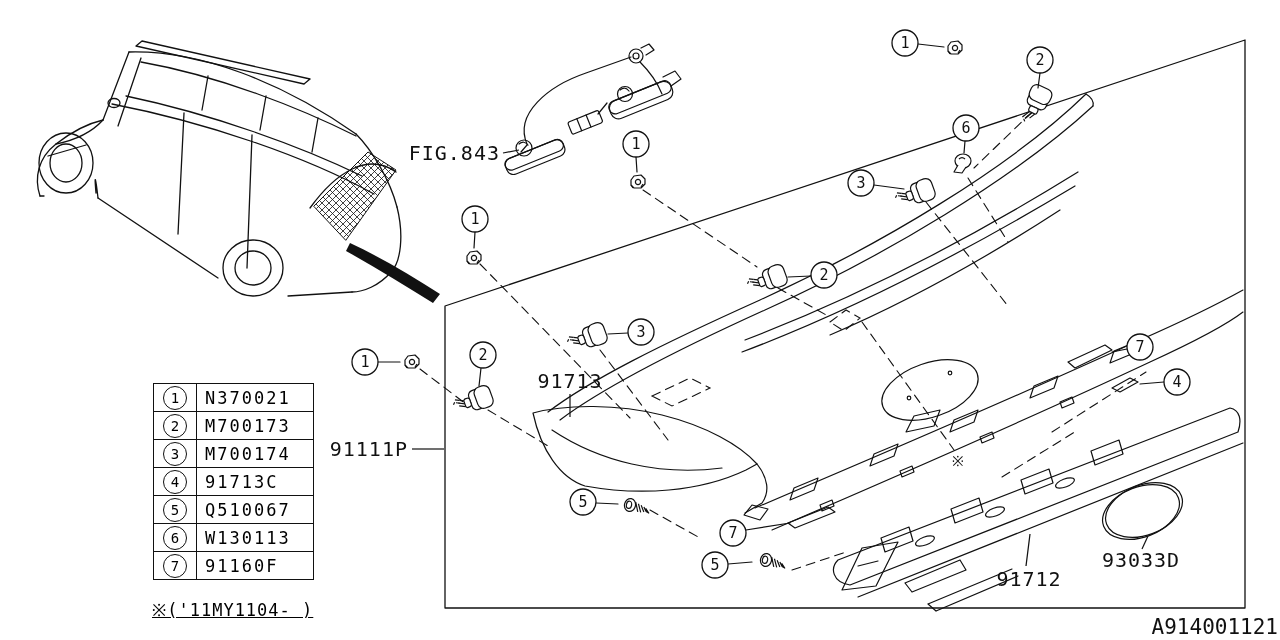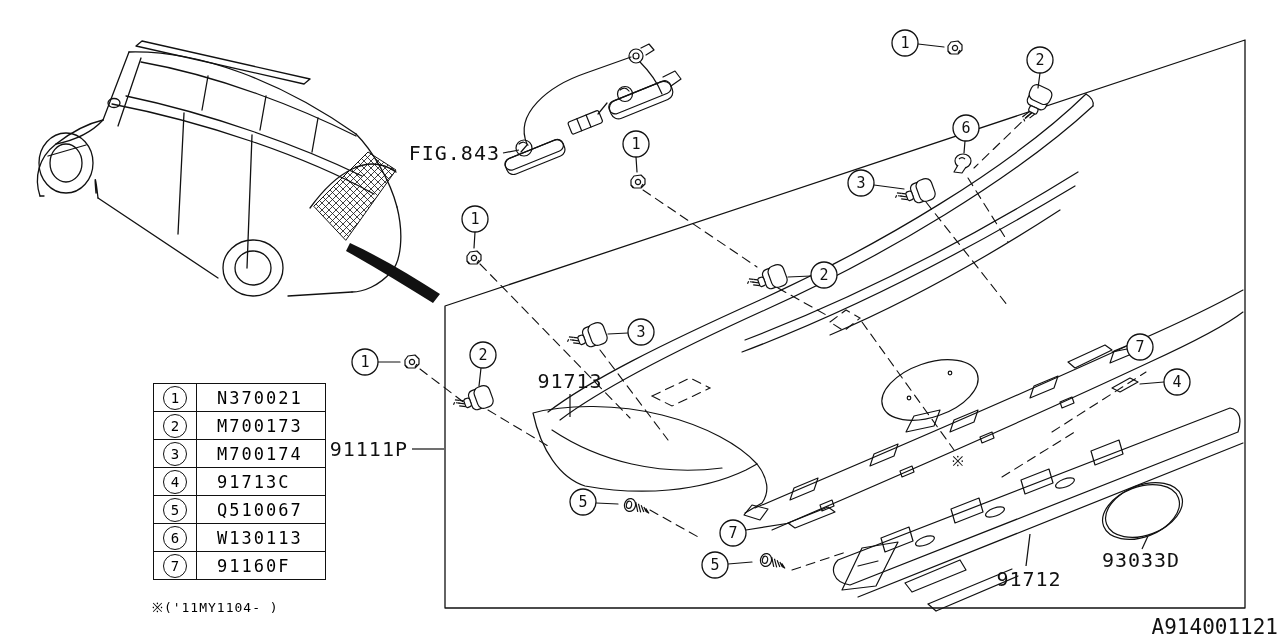--- a/index.html
+++ b/index.html
@@ -5,24 +5,24 @@
   html,body{margin:0;padding:0;background:#fff;}
   #stage{position:relative;width:1280px;height:640px;background:#ffffff;overflow:hidden;
          font-family:"DejaVu Sans Mono","Liberation Mono",monospace;color:#000;}
   svg{position:absolute;left:0;top:0;}
   svg text{font-family:"DejaVu Sans Mono","Liberation Mono",monospace;fill:#111;}
   .lbl{font-size:20px;letter-spacing:1px;}
   .callout-num{font-size:15px;}
   .parts-table{position:absolute;left:153px;top:383px;border-collapse:collapse;}
   .parts-table td{border:1.7px solid #111;height:27px;padding:0;}
   .parts-table td.refcell{width:42px;text-align:center;}
-  .parts-table td.codecell{width:108px;font-size:17px;letter-spacing:2px;padding-left:20px;}
+  .parts-table td.codecell{width:108px;font-size:17px;letter-spacing:2px;padding-left:8px;}
   .refcirc{display:inline-flex;width:22px;height:22px;border:1.4px solid #111;border-radius:50%;
            align-items:center;justify-content:center;font-size:14px;line-height:1;}
-  .footnote{position:absolute;left:152px;top:598px;font-size:13px;letter-spacing:1px;}
+  .footnote{position:absolute;left:152px;top:598px;font-size:17px;letter-spacing:1px;text-decoration:underline;}
 </style>
 </head>
 <body>
 
 <div id="stage">
 
 <svg width="1280" height="640" viewBox="0 0 1280 640">
   <defs>
     <pattern id="xhatch" patternUnits="userSpaceOnUse" width="7" height="7">
       <path d="M0,0 L7,7 M7,0 L0,7" stroke="#111" stroke-width="0.8"></path>

